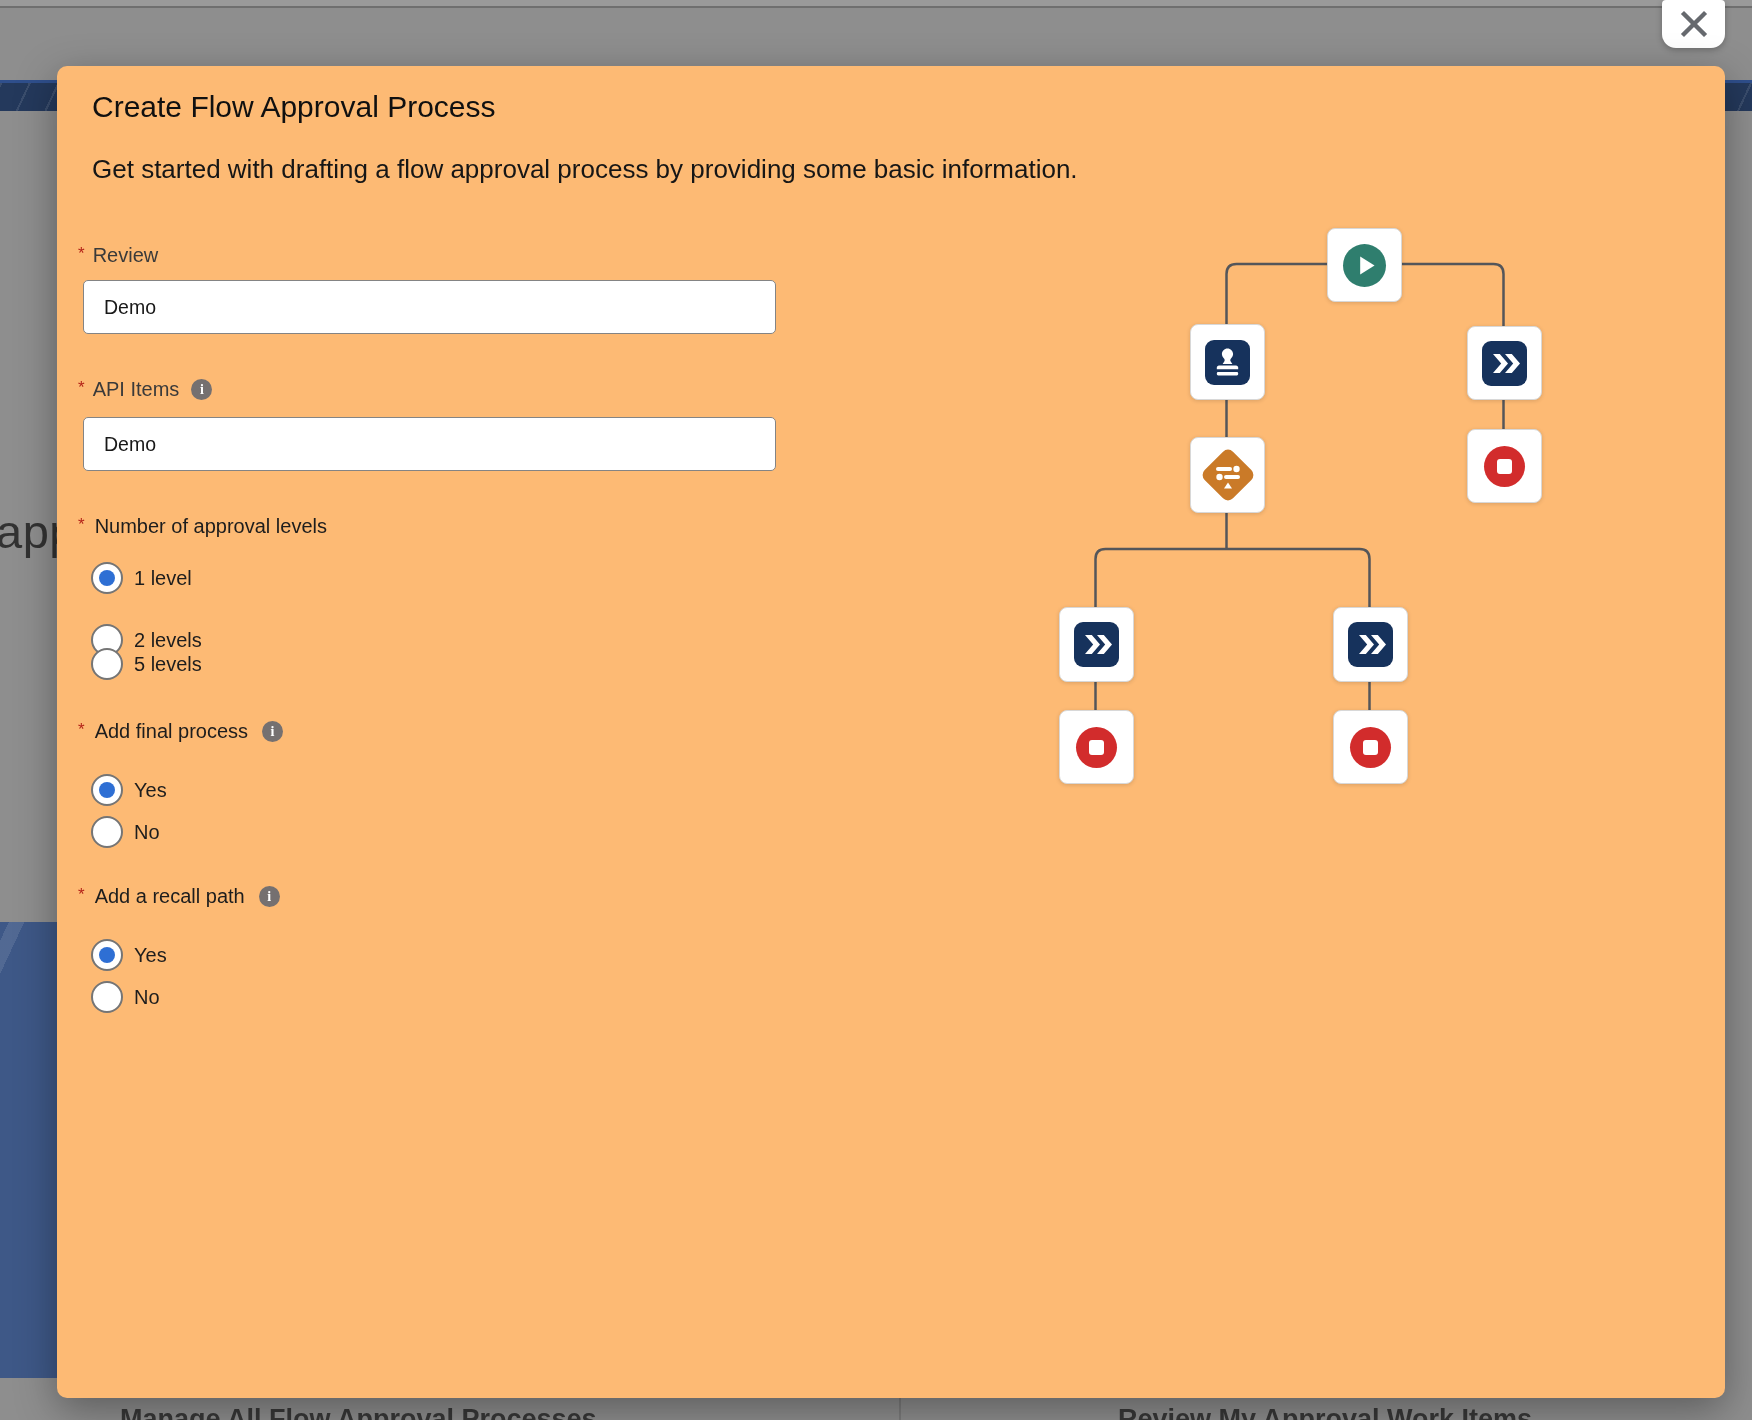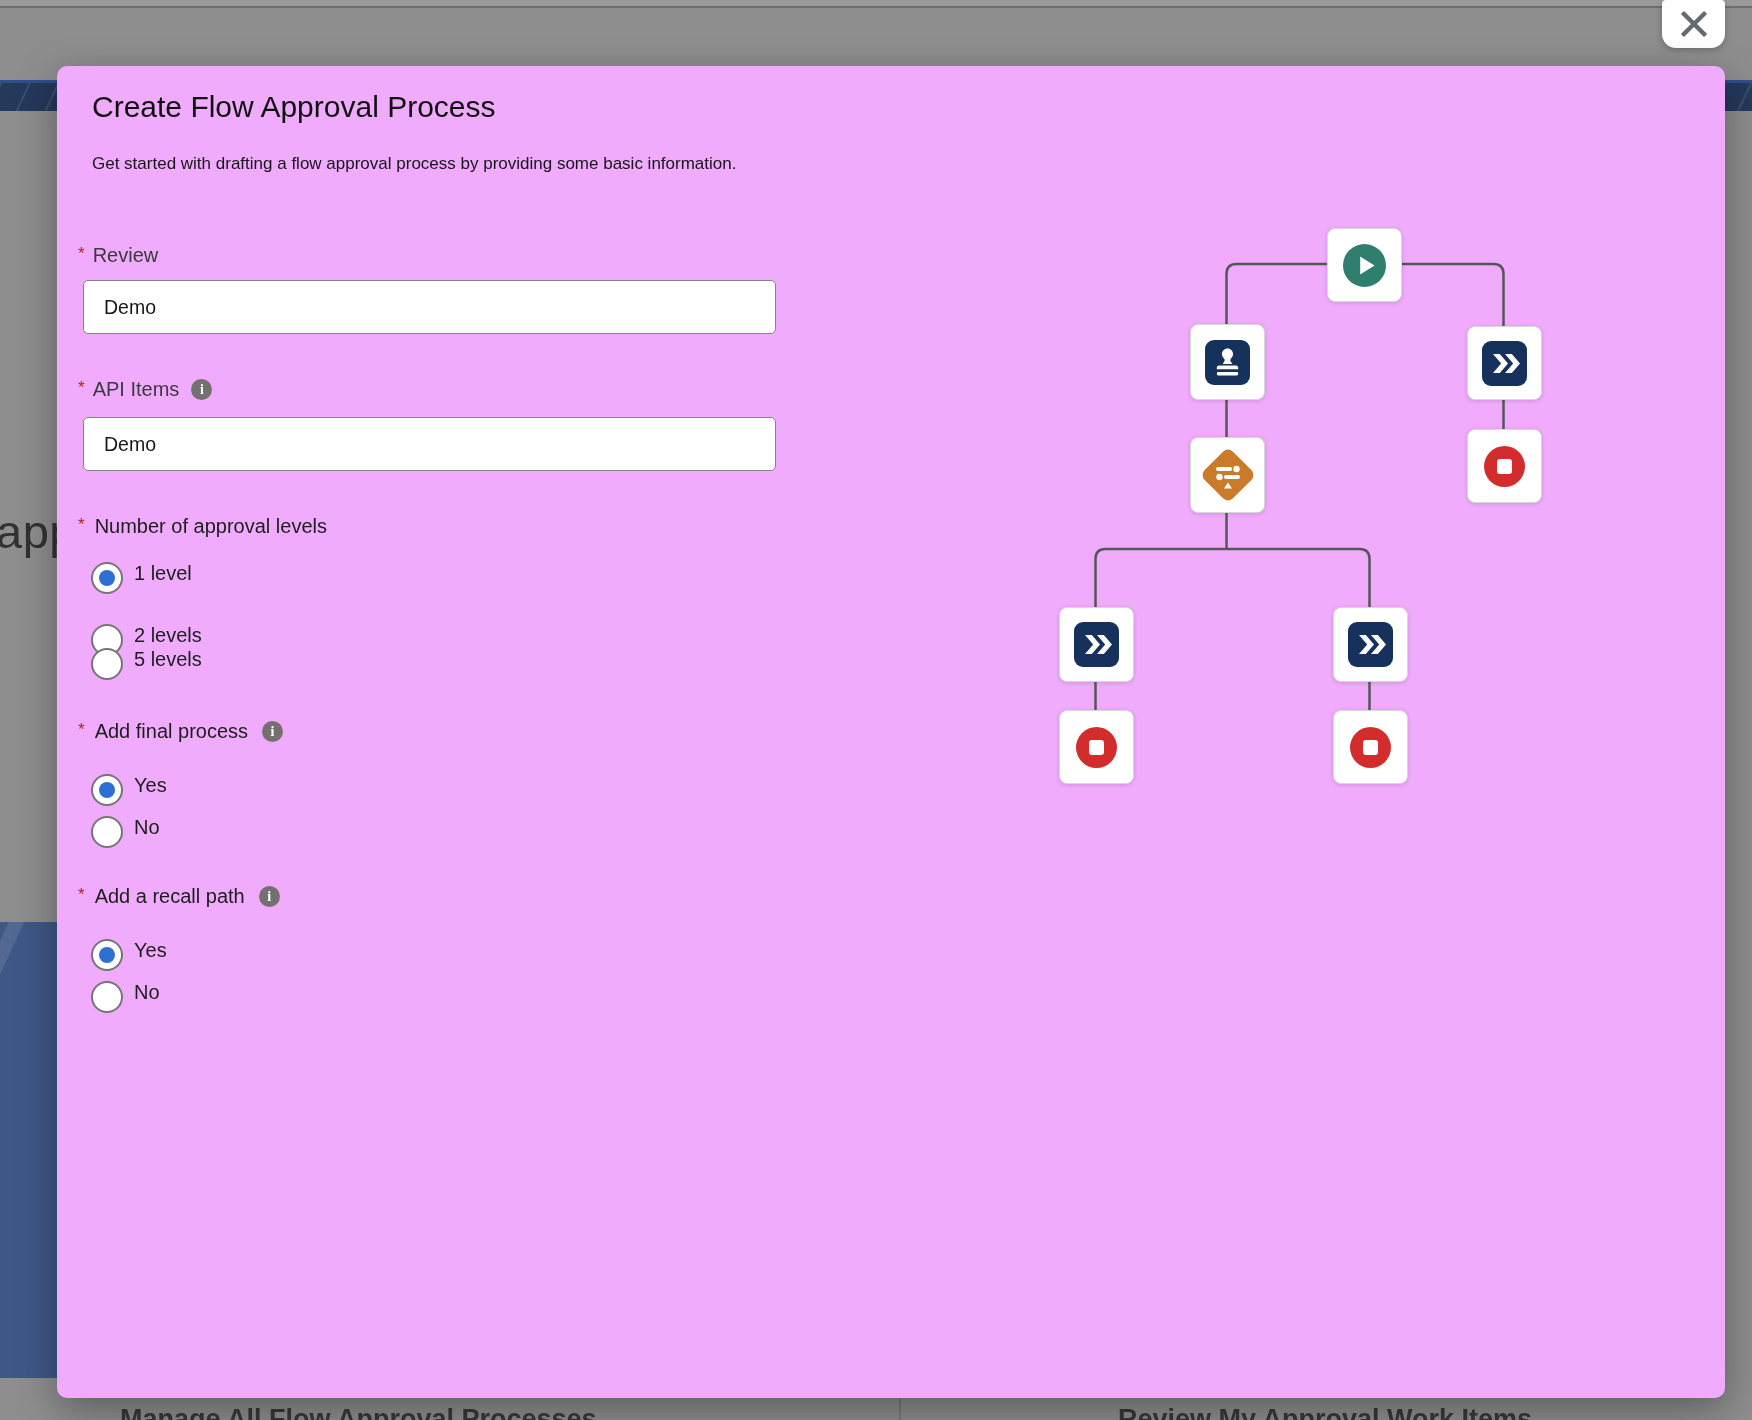--- a/index.html
+++ b/index.html
@@ -41,43 +41,43 @@
   .close-btn{
     position:absolute;left:1662px;top:0;width:63px;height:48px;
     background:#ffffff;border-radius:4px 4px 14px 14px;
     box-shadow:0 2px 6px rgba(0,0,0,0.25);
     display:flex;align-items:center;justify-content:center;cursor:pointer;
   }
 
   
   .modal{
     position:absolute;left:57px;top:66px;width:1668px;height:1332px;
-    background:#f0abfc;border-radius:10px;
+    background:#fdba74;border-radius:10px;
     box-shadow:0 12px 40px rgba(0,0,0,0.35);
   }
   .modal-title{position:absolute;left:35px;top:24px;font-size:30px;color:#101010;}
-  .modal-subtitle{position:absolute;left:35px;top:88px;font-size:17px;color:#161616;}
+  .modal-subtitle{position:absolute;left:35px;top:88px;font-size:26px;color:#161616;}
 
   .field-label{position:absolute;left:21px;font-size:20px;color:#3a3a3a;display:flex;align-items:center;gap:6px;}
   .group-label{position:absolute;left:21px;font-size:20px;color:#1d1d1d;display:flex;align-items:center;gap:8px;}
   .req{color:#b42318;font-size:17px;margin-right:2px;position:relative;top:-2px;}
   .info-icon{
     display:inline-block;width:21px;height:21px;border-radius:50%;
     background:#757070;color:#ffffff;text-align:center;line-height:21px;
     font-family:"Liberation Serif", serif;font-weight:bold;font-size:14px;
     margin-left:6px;cursor:pointer;
   }
   .text-input{
     position:absolute;left:26px;width:693px;height:54px;box-sizing:border-box;
     border:1.5px solid #848484;border-radius:5px;background:#fff;
     font-family:"Liberation Sans", sans-serif;font-size:19.5px;color:#181818;
     padding:0 0 0 20px;outline:none;
   }
   .radio-row{
-    position:absolute;left:34px;height:32px;display:flex;cursor:pointer;
+    position:absolute;left:34px;height:32px;display:flex;align-items:center;cursor:pointer;
   }
   .radio{
     width:32px;height:32px;box-sizing:border-box;border:2px solid #757575;border-radius:50%;
     background:#fff;display:flex;align-items:center;justify-content:center;flex:0 0 auto;
   }
   .radio .dot{width:16px;height:16px;border-radius:50%;background:transparent;}
   .radio.selected .dot{background:#2e6fd4;}
   .radio-label{margin-left:11px;font-size:20px;color:#1d1d1d;white-space:nowrap;}
 
   

